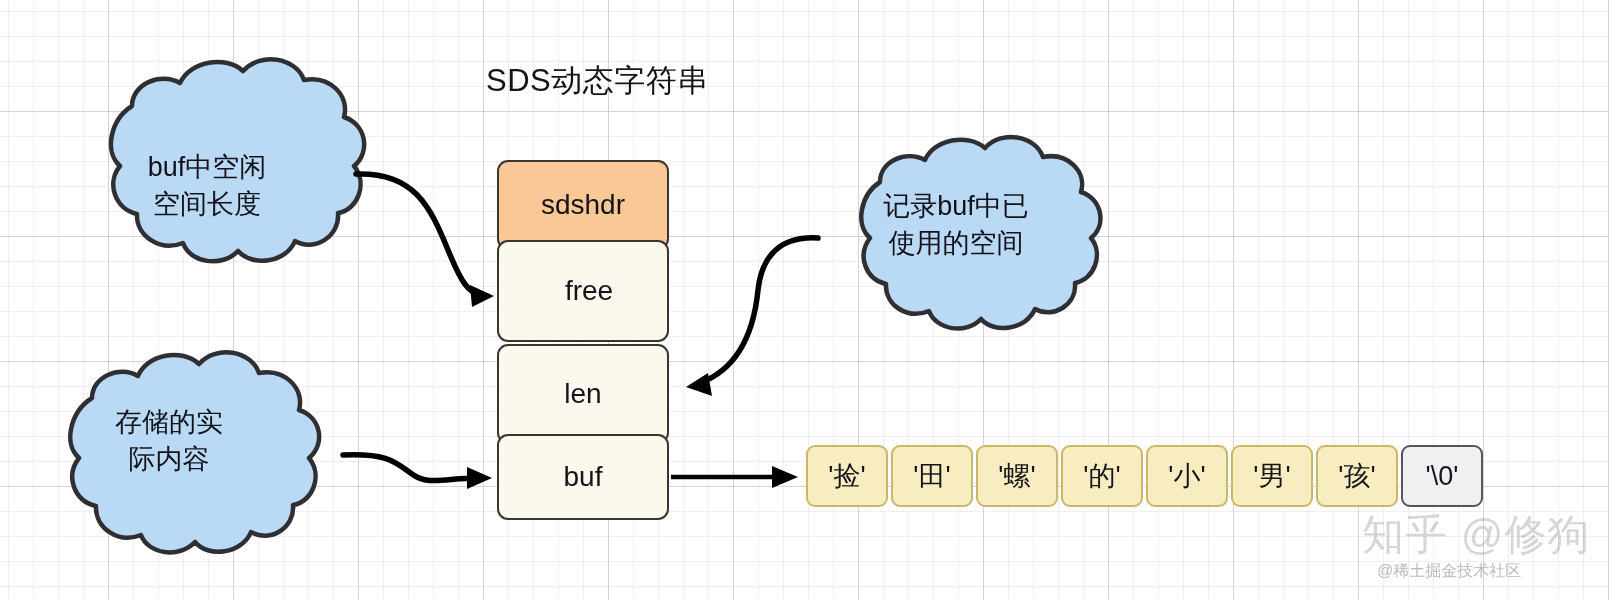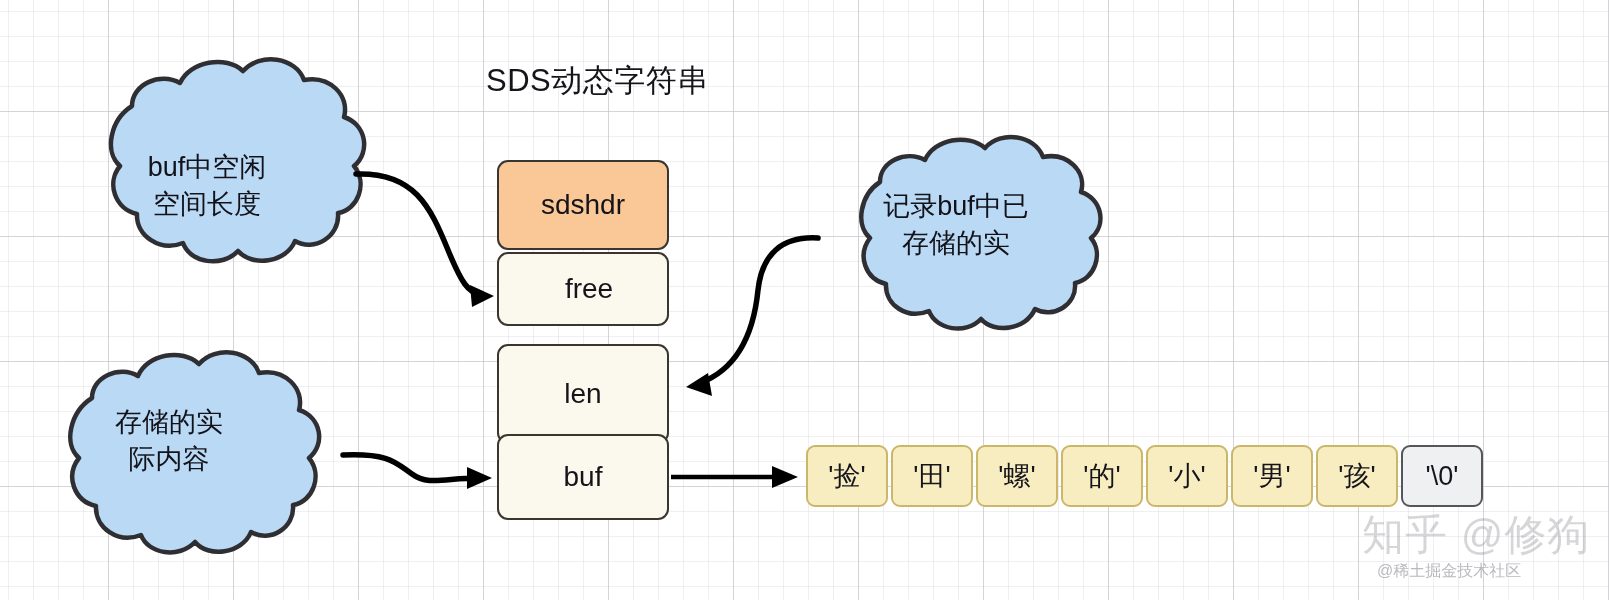--- a/index.html
+++ b/index.html
@@ -67,21 +67,21 @@
     border: 2.5px solid #3a362f;
     border-radius: 11px;
     box-sizing: border-box;
     display: flex;
     align-items: center;
     justify-content: center;
     font-size: 28px;
     color: #14141a;
   }
   #box-sdshdr { top: 160px; height: 90px;  background: #f9c896; }
-  #box-free   { top: 252px; height: 74px;  background: #fbf8ee; padding-left: 12px; }
+  #box-free   { top: 240px; height: 102px;  background: #fbf8ee; padding-left: 12px; }
   #box-len    { top: 344px; height: 100px;  background: #fbf8ee; }
   #box-buf    { top: 434px; height: 86px;  background: #fbf8ee; }
 
   
   #char-array {
     position: absolute;
     left: 806px;
     top: 445px;
     display: flex;
     gap: 3px;
@@ -200,21 +200,21 @@
 
     <g>
       <path d="M671,477 L782,477" fill="none" stroke="#000000" stroke-width="4.5" stroke-linecap="butt"></path>
       <path d="M798,477 L772,466 L772,488 Z" fill="#000000"></path>
     </g>
   </svg>
 
   <div class="cloud-label" id="cloud-free-label">buf中空闲
 空间长度</div>
   <div class="cloud-label" id="cloud-len-label">记录buf中已
-存储的实</div>
+使用的空间</div>
   <div class="cloud-label" id="cloud-buf-label">存储的实
 际内容</div>
 
   <div class="struct-box" id="box-sdshdr">sdshdr</div>
   <div class="struct-box" id="box-free">free</div>
   <div class="struct-box" id="box-len">len</div>
   <div class="struct-box" id="box-buf">buf</div>
 
   <div id="char-array">
       <div class="char-cell">'捡'</div>

